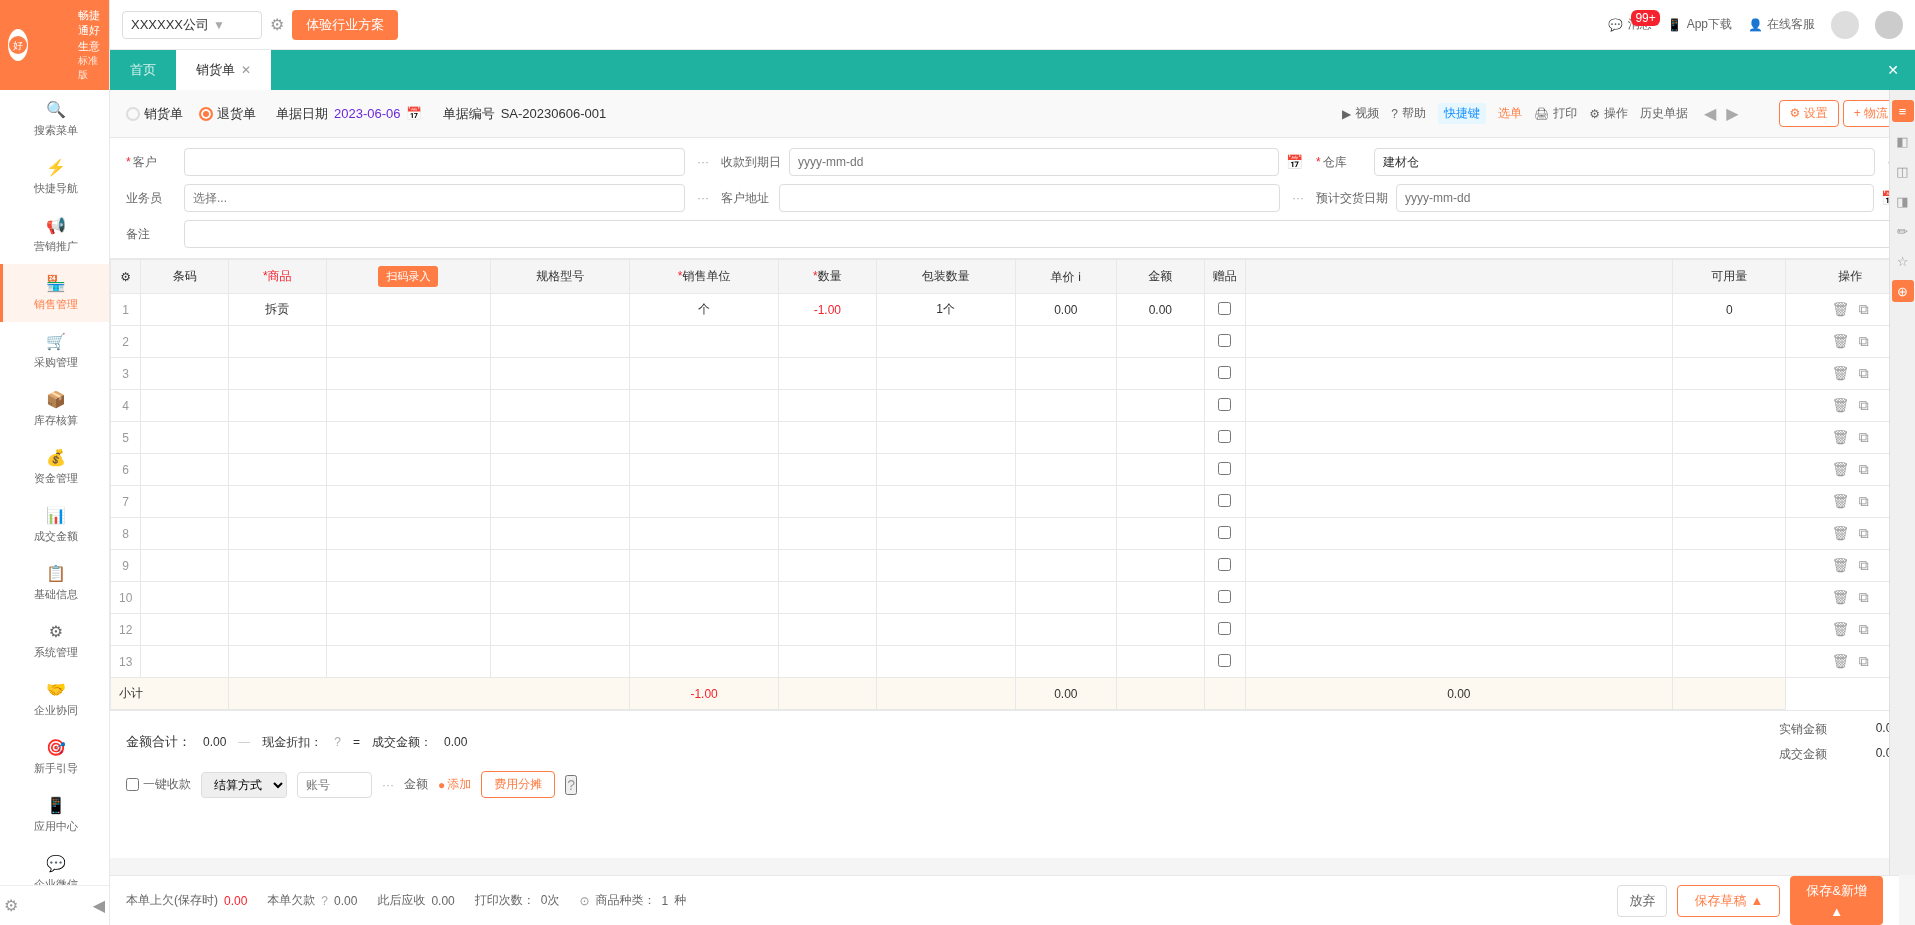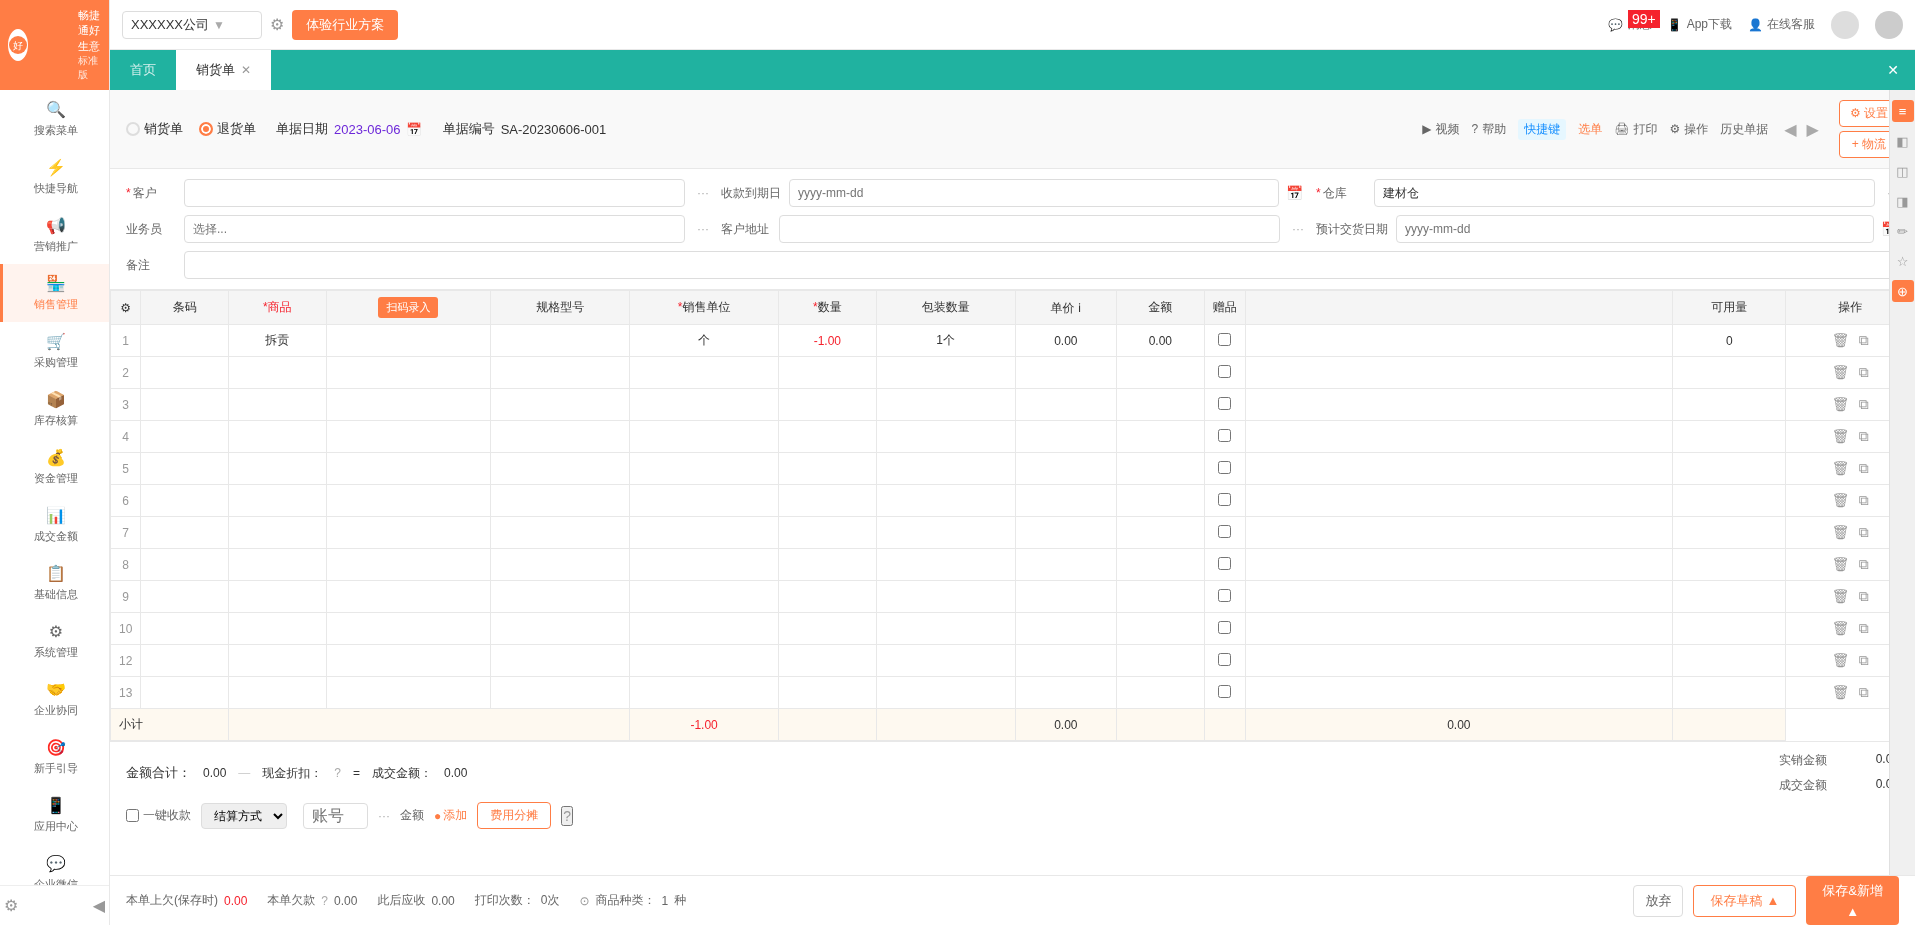--- a/index.html
+++ b/index.html
@@ -29,21 +29,21 @@
       position: fixed; left: 110px; top: 0; right: 0; height: 50px;
       background: #fff; border-bottom: 1px solid #e8e8e8; display: flex; align-items: center; z-index: 99; padding: 0 12px; gap: 8px;
     }
     .company-selector {
       display: flex; align-items: center; gap: 4px; padding: 4px 8px; border: 1px solid #ddd; border-radius: 4px; cursor: pointer; min-width: 140px;
     }
     .company-name { font-size: 13px; color: #333; }
     .btn-experience { background: #ff7d45; color: #fff; border: none; padding: 6px 14px; border-radius: 4px; cursor: pointer; font-size: 13px; }
     .header-right { margin-left: auto; display: flex; align-items: center; gap: 16px; }
     .header-icon-group { display: flex; align-items: center; gap: 4px; cursor: pointer; color: #666; font-size: 12px; position: relative; }
-    .badge { background: #f5222d; color: #fff; border-radius: 0; padding: 1px 4px; font-size: 14px; position: absolute; top: -6px; right: -8px; }
+    .badge { background: #f5222d; color: #fff; border-radius: 6px; padding: 1px 4px; font-size: 12px; position: absolute; top: -6px; right: -8px; }
     .avatar { width: 28px; height: 28px; background: #ddd; border-radius: 50%; }
 
     
     .tab-bar {
       position: fixed; left: 110px; top: 50px; right: 0; height: 40px;
       background: #20b2a0; display: flex; align-items: center; z-index: 98; padding: 0 0;
     }
     .tab-item {
       padding: 0 20px; height: 40px; display: flex; align-items: center; cursor: pointer; color: rgba(255,255,255,0.8); font-size: 13px; gap: 6px;
     }
@@ -107,28 +107,28 @@
     .icon-btn { background: none; border: none; cursor: pointer; color: #999; font-size: 14px; padding: 2px 3px; }
 
     
     .form-footer { padding: 10px 16px; background: #fff; border-top: 1px solid #e8e8e8; }
     .footer-row1 { display: flex; align-items: center; gap: 12px; margin-bottom: 8px; }
     .footer-total { font-size: 13px; color: #333; }
     .footer-dash { color: #ccc; }
     .footer-row2 { display: flex; align-items: center; gap: 10px; }
     .checkbox-label { display: flex; align-items: center; gap: 4px; font-size: 12px; color: #666; cursor: pointer; }
     .select-field { border: 1px solid #ddd; border-radius: 4px; padding: 3px 8px; font-size: 12px; height: 26px; }
-    .input-small { border: 1px solid #ddd; border-radius: 4px; padding: 3px 8px; font-size: 16px; height: 26px; width: 65px; margin-left: 6px; }
+    .input-small { border: 1px solid #ddd; border-radius: 4px; padding: 3px 8px; font-size: 12px; height: 26px; width: 75px; }
     .btn-add { background: none; border: none; cursor: pointer; color: #ff7d45; font-size: 12px; display: flex; align-items: center; gap: 2px; }
     .btn-expense { background: #fff; border: 1px solid #ff7d45; color: #ff7d45; padding: 4px 12px; border-radius: 4px; cursor: pointer; font-size: 12px; }
     .btn-help { color: #999; cursor: pointer; font-size: 14px; }
 
     
     .bottom-bar {
-      position: fixed; bottom: 0; left: 110px; right: 0; height: 50px;
+      position: fixed; bottom: 0; left: 110px; right: 16px; height: 50px;
       background: #fff; border-top: 1px solid #e8e8e8; display: flex; align-items: center; padding: 0 16px; gap: 20px; z-index: 99;
     }
     .bottom-info { display: flex; align-items: center; gap: 6px; font-size: 12px; color: #666; }
     .bottom-actions { margin-left: auto; display: flex; align-items: center; gap: 10px; }
     .btn-discard { background: #fff; border: 1px solid #ddd; color: #666; padding: 6px 11px; border-radius: 4px; cursor: pointer; font-size: 13px; margin-left: 40px; }
     .btn-draft { background: #fff; border: 1px solid #ff7d45; color: #ff7d45; padding: 6px 16px; border-radius: 4px; cursor: pointer; font-size: 13px; display: flex; align-items: center; gap: 4px; }
     .btn-save-new { background: #ff7d45; border: none; color: #fff; padding: 6px 16px; border-radius: 4px; cursor: pointer; font-size: 13px; display: flex; align-items: center; gap: 4px; flex-direction: column; }
     .print-info { display: flex; align-items: center; gap: 6px; font-size: 12px; color: #666; }
 
     
@@ -311,21 +311,21 @@
             <span>⚙</span>
             <span>操作</span>
           </span>
         <span class="header-action">
             <span>历史单据</span>
           </span>
         <div class="nav-arrows">
           <span class="nav-arrow" style="color:#aaa;">◀</span>
           <span class="nav-arrow" style="color:#aaa;">▶</span>
         </div>
-        <div style="display:flex;flex-direction:column;gap:4px;margin-left:4px;">
+        <div style="display:flex;gap:4px;margin-left:24px;">
           <button class="btn-settings">⚙ 设置</button>
           <button class="btn-logistics">+ 物流</button>
         </div>
       </div>
     </div>
 
     <div class="form-fields">
       <div class="form-row">
         <div class="form-field">
           <span class="field-label required">客户</span>

